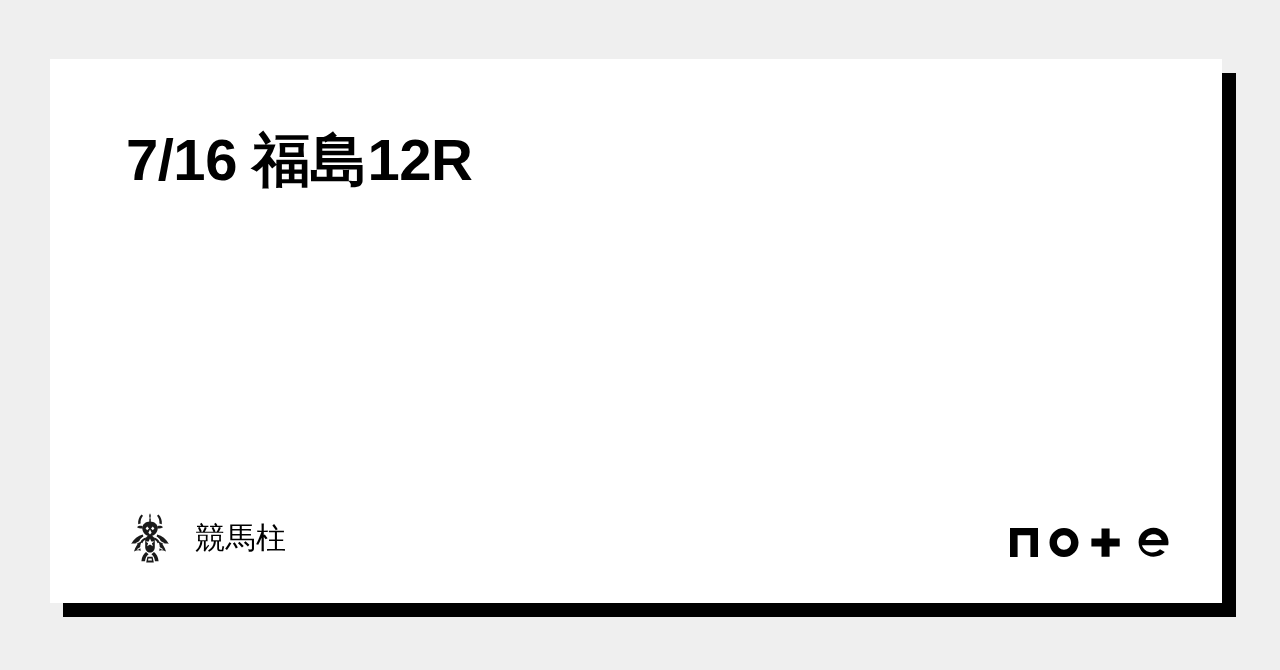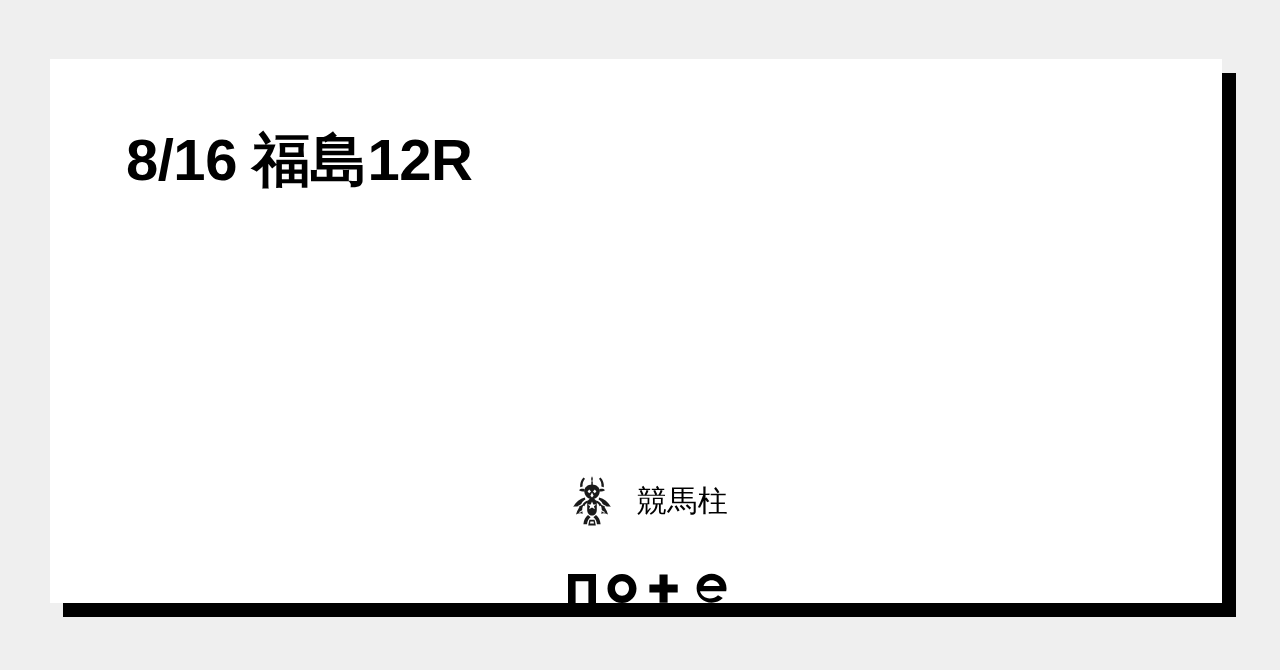--- a/index.html
+++ b/index.html
@@ -59,21 +59,20 @@
     position: absolute;
     left: 0;
     right: 0;
     bottom: 0;
     height: 130px;
     display: flex;
     align-items: center;
     justify-content: space-between;
     padding: 0 52px 0 76px;
     box-sizing: border-box;
-    flex-direction: column;
   }
 
   .author {
     display: flex;
     align-items: center;
     gap: 21px;
   }
 
   .avatar {
     width: 48px;
@@ -98,21 +97,21 @@
 </style>
 </head>
 <body>
 
 <div class="stage">
 
   <div class="card-shadow"></div>
 
   <div class="card">
 
-    <h1 class="card-title">8/16 福島12R</h1>
+    <h1 class="card-title">7/16 福島12R</h1>
 
     <div class="card-footer">
 
       <div class="author">
 
         <span class="avatar-wrap">
           <svg class="avatar" viewBox="0 0 48 56" xmlns="http://www.w3.org/2000/svg">
             <rect x="0" y="0" width="48" height="56" fill="#ffffff"></rect>
             <g fill="#1a1a1a">
 

